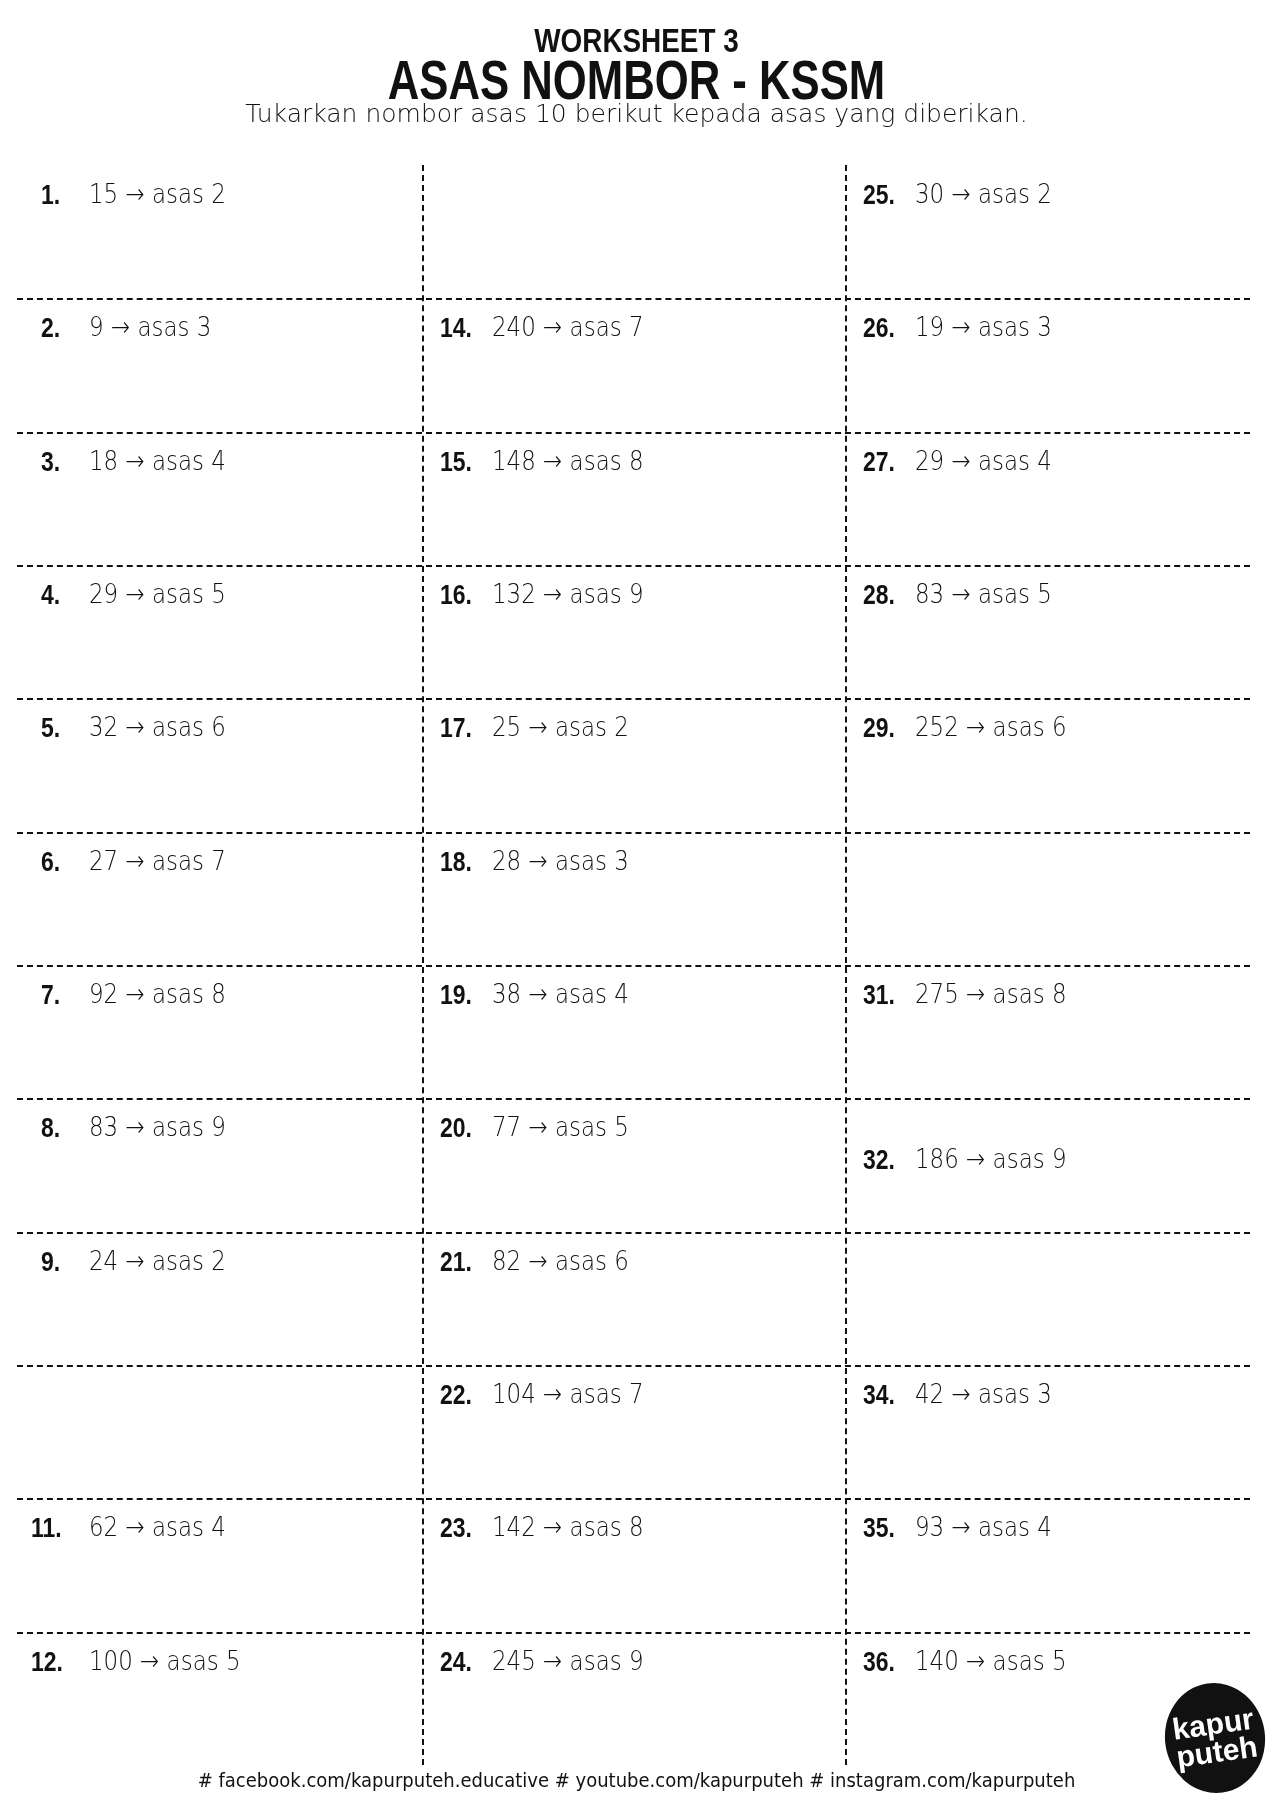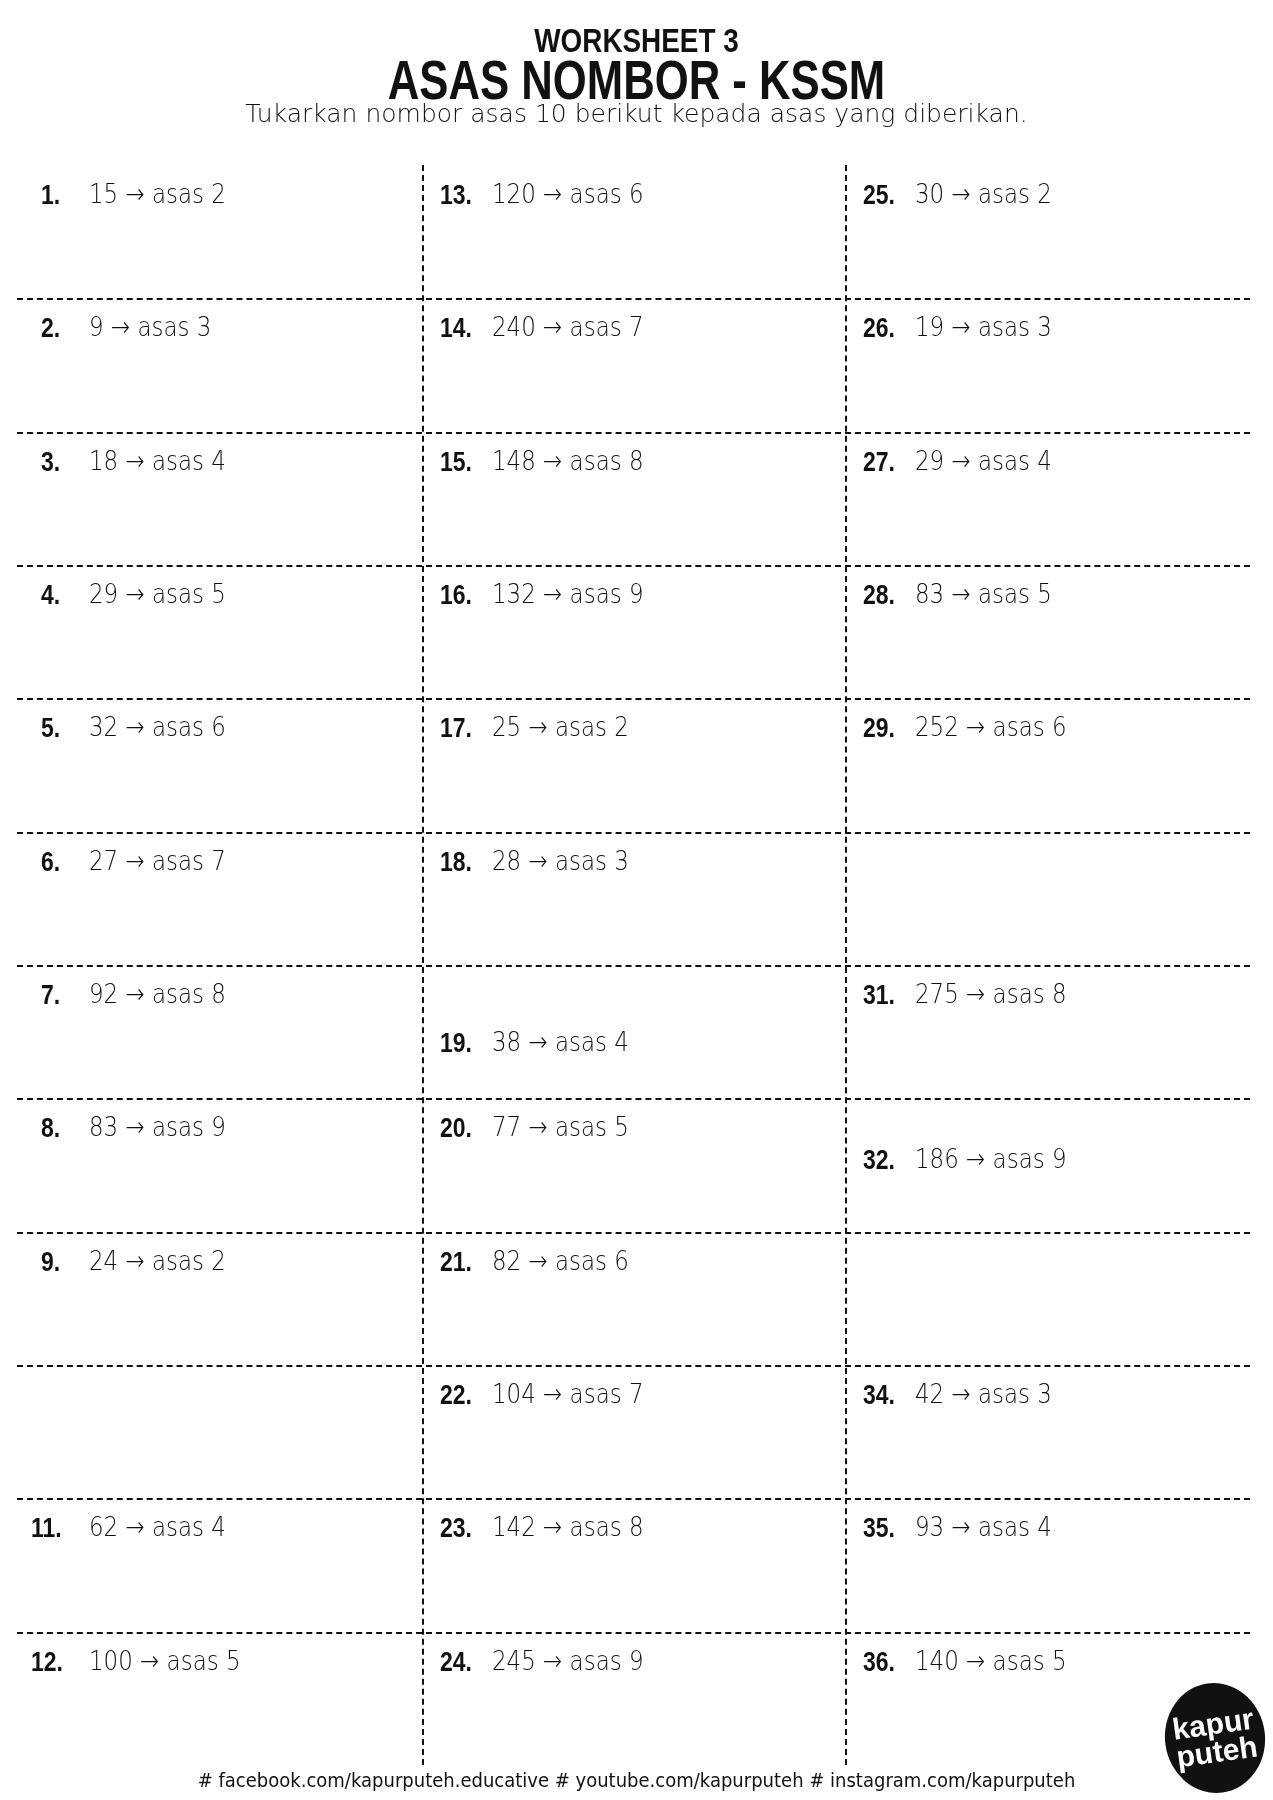--- a/index.html
+++ b/index.html
@@ -74,45 +74,41 @@
       <span class="q" style="left: 72px;">24 → asas 2</span>
     </div>
     <div class="cell" style="left: 0px; top: 1333.33px;">
       <span class="num" style="left: 14px;">11.</span>
       <span class="q" style="left: 72px;">62 → asas 4</span>
     </div>
     <div class="cell" style="left: 0px; top: 1466.67px;">
       <span class="num" style="left: 14px;">12.</span>
       <span class="q" style="left: 72px;">100 → asas 5</span>
     </div>
-    <div class="cell" style="left: 405px; top: 0px;">
-      <span class="num" style="left: 18px;">13.</span>
-      <span class="q" style="left: 70px;">120 → asas 6</span>
-    </div>
     <div class="cell" style="left: 405px; top: 133.333px;">
       <span class="num" style="left: 18px;">14.</span>
       <span class="q" style="left: 70px;">240 → asas 7</span>
     </div>
     <div class="cell" style="left: 405px; top: 266.667px;">
       <span class="num" style="left: 18px;">15.</span>
       <span class="q" style="left: 70px;">148 → asas 8</span>
     </div>
     <div class="cell" style="left: 405px; top: 400px;">
       <span class="num" style="left: 18px;">16.</span>
       <span class="q" style="left: 70px;">132 → asas 9</span>
     </div>
     <div class="cell" style="left: 405px; top: 533.333px;">
       <span class="num" style="left: 18px;">17.</span>
       <span class="q" style="left: 70px;">25 → asas 2</span>
     </div>
     <div class="cell" style="left: 405px; top: 666.667px;">
       <span class="num" style="left: 18px;">18.</span>
       <span class="q" style="left: 70px;">28 → asas 3</span>
     </div>
-    <div class="cell" style="left: 405px; top: 848px;">
+    <div class="cell" style="left: 405px; top: 800px;">
       <span class="num" style="left: 18px;">19.</span>
       <span class="q" style="left: 70px;">38 → asas 4</span>
     </div>
     <div class="cell" style="left: 405px; top: 933.333px;">
       <span class="num" style="left: 18px;">20.</span>
       <span class="q" style="left: 70px;">77 → asas 5</span>
     </div>
     <div class="cell" style="left: 405px; top: 1066.67px;">
       <span class="num" style="left: 18px;">21.</span>
       <span class="q" style="left: 70px;">82 → asas 6</span>

